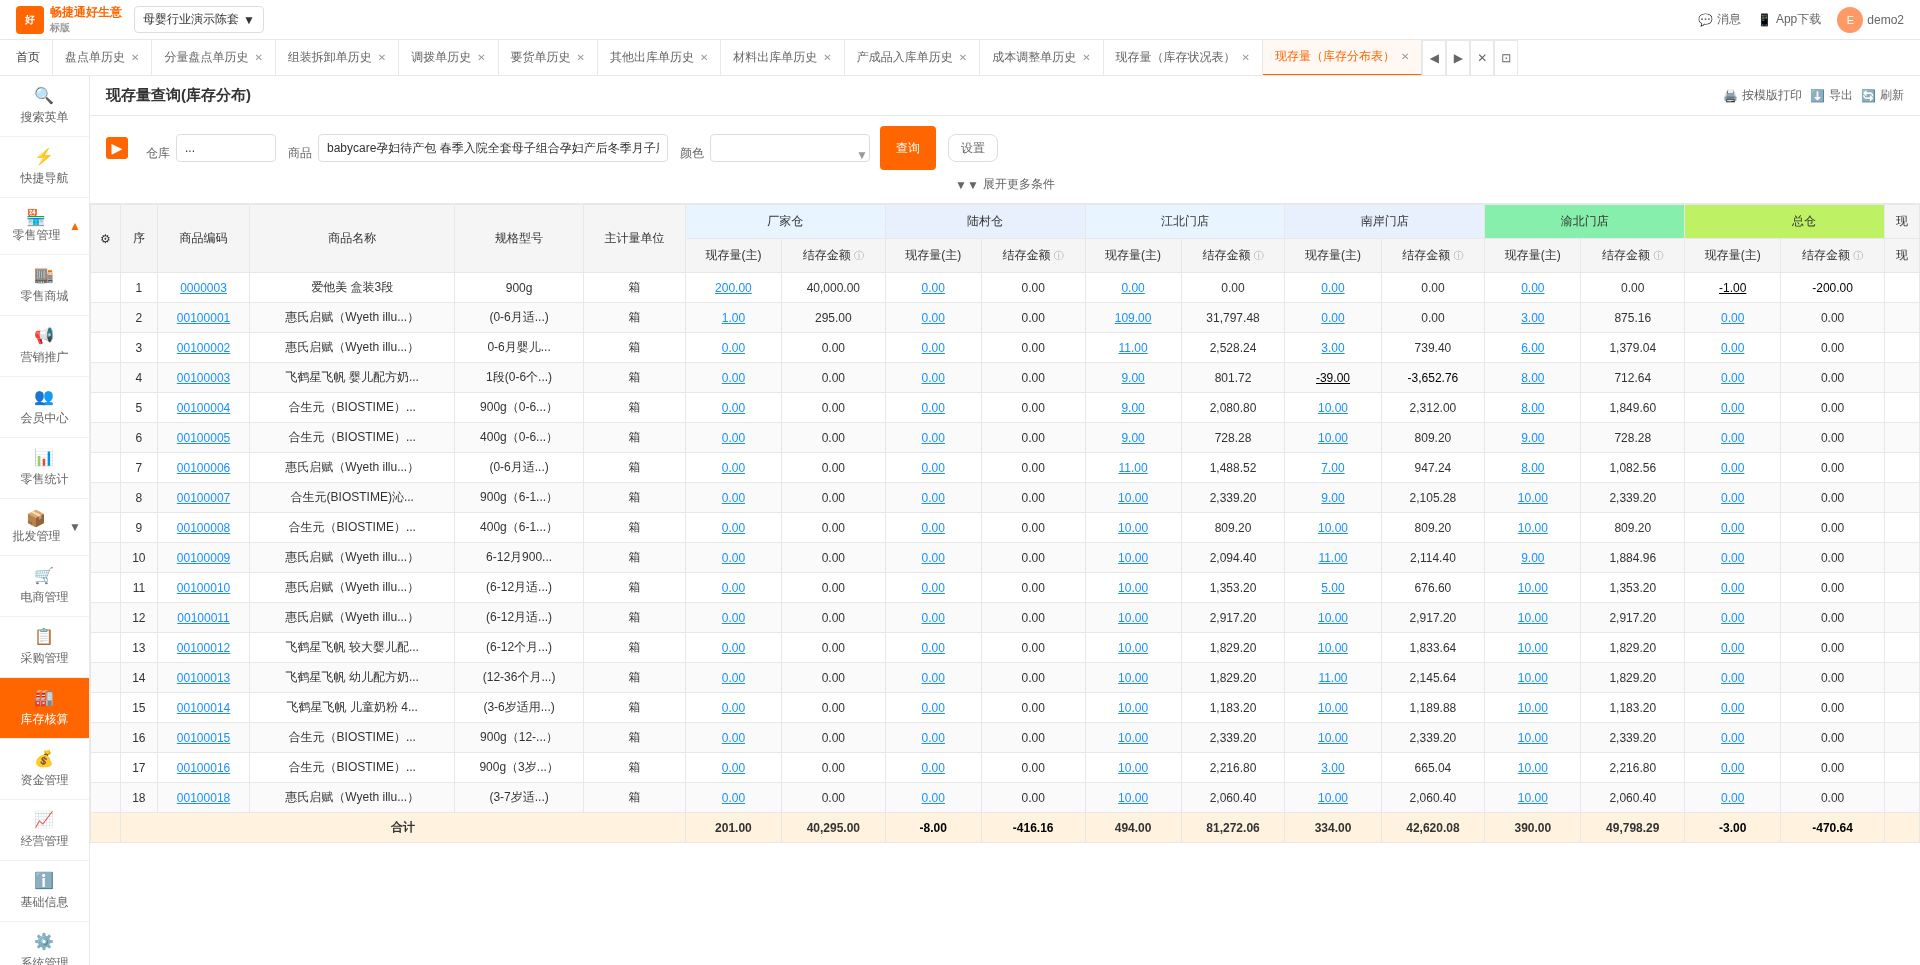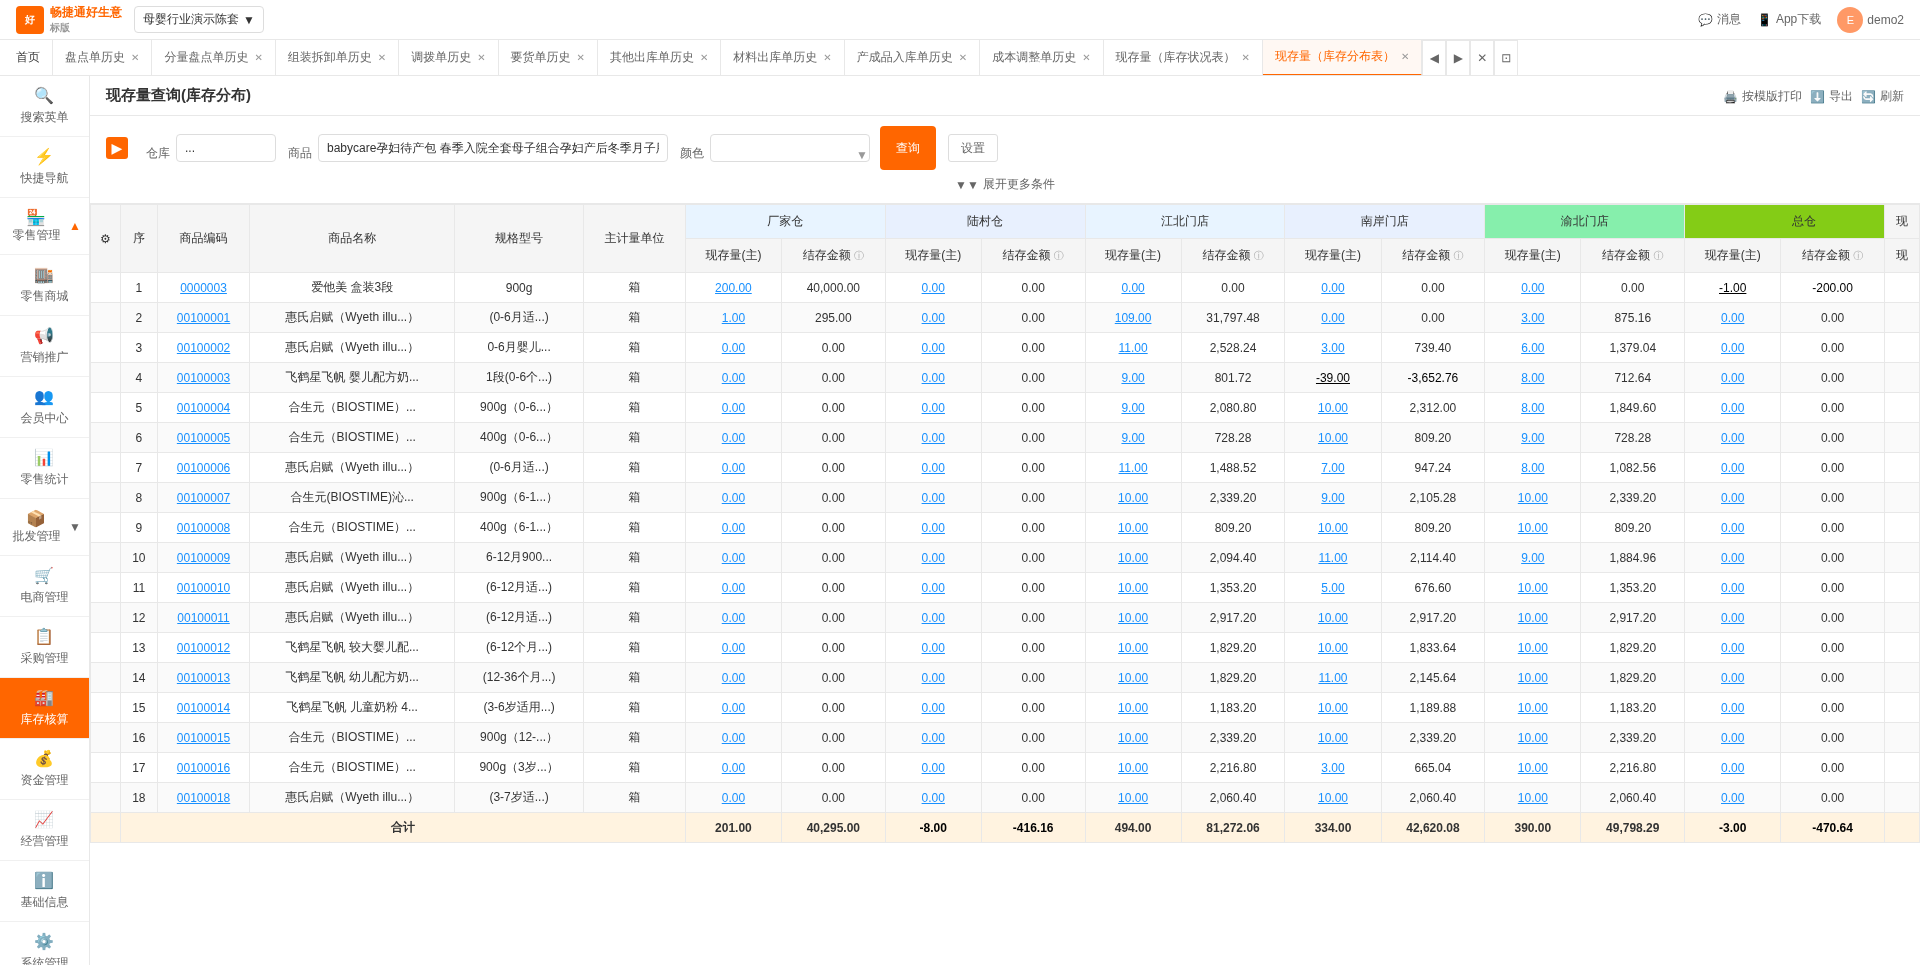--- a/index.html
+++ b/index.html
@@ -47,21 +47,21 @@
       border-bottom: 1px solid #f0f0f0; text-align: center; gap: 4px;
     }
     .sidebar-item.active { background: #ff6600; color: #fff; }
     .sidebar-item .icon { font-size: 16px; }
 
     
     .content { flex: 1; display: flex; flex-direction: column; overflow: hidden; }
 
     
     .page-header {
-      display: flex; align-items: flex-end; justify-content: space-between;
+      display: flex; align-items: center; justify-content: space-between;
       padding: 10px 16px; background: #fff; border-bottom: 1px solid #e8e8e8;
     }
     .page-title { font-size: 15px; font-weight: bold; color: #333; }
     .page-actions { display: flex; align-items: center; gap: 8px; }
     .btn-link { color: #666; cursor: pointer; display: flex; align-items: center; gap: 4px; font-size: 12px; }
 
     
     .filter-bar {
       background: #fff; padding: 10px 16px; border-bottom: 1px solid #e8e8e8;
     }
@@ -73,21 +73,21 @@
       height: 28px; outline: none; color: #333;
     }
     .filter-input-wide { width: 350px; }
     .filter-input-medium { width: 160px; }
     .filter-input-small { width: 100px; }
     .btn-orange {
       background: #ff6600; color: #fff; border: none; border-radius: 4px;
       padding: 5px 16px; cursor: pointer; height: 44px; font-size: 12px;
     }
     .btn-white {
-      background: #fff; color: #666; border: 1px solid #ddd; border-radius: 3px;
+      background: #fff; color: #666; border: 1px solid #ddd; border-radius: 8px;
       padding: 5px 12px; cursor: pointer; height: 28px; font-size: 12px;
     }
     .expand-more { display: flex; align-items: center; gap: 4px; color: #666; cursor: pointer; font-size: 12px; justify-content: center; margin-top: 6px; }
 
     
     .arrow-btn {
       width: 22px; height: 22px; background: #ff6600; border-radius: 3px;
       display: flex; align-items: center; justify-content: center;
       color: #fff; cursor: pointer; font-size: 14px; margin-right: 6px;
     }
@@ -331,21 +331,21 @@
             <th rowspan="2">序</th>
             <th rowspan="2">商品编码</th>
             <th rowspan="2">商品名称</th>
             <th rowspan="2">规格型号</th>
             <th rowspan="2">主计量单位</th>
             <th colspan="2" style="background:#e8f4ff;">厂家仓</th>
             <th colspan="2" style="background:#e8f0fe;">陆村仓</th>
             <th colspan="2" style="background:#e8f4ff;">江北门店</th>
             <th colspan="2" style="background:#e8f0fe;">南岸门店</th>
             <th colspan="2" style="background:#86efac;">渝北门店</th>
-            <th colspan="2" style="background:#84cc16;padding-left:45px;">总仓</th>
+            <th colspan="2" style="background:#bef264;padding-left:45px;">总仓</th>
             <th>现</th>
           </tr>
           <tr>
             <th>现存量(主)</th>
             <th>结存金额 <span class="info-icon">ⓘ</span></th>
             <th>现存量(主)</th>
             <th>结存金额 <span class="info-icon">ⓘ</span></th>
             <th>现存量(主)</th>
             <th>结存金额 <span class="info-icon">ⓘ</span></th>
             <th>现存量(主)</th>

